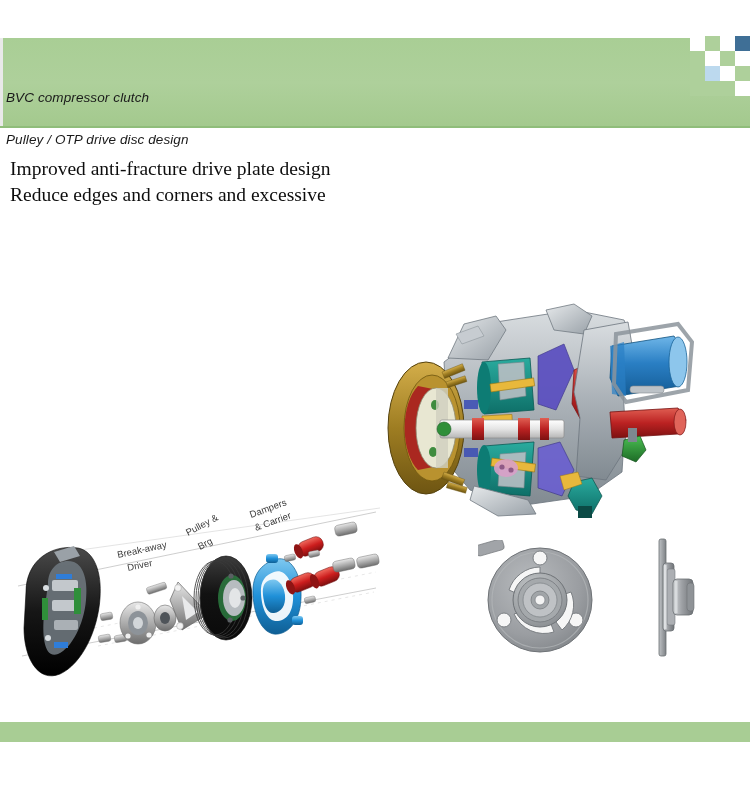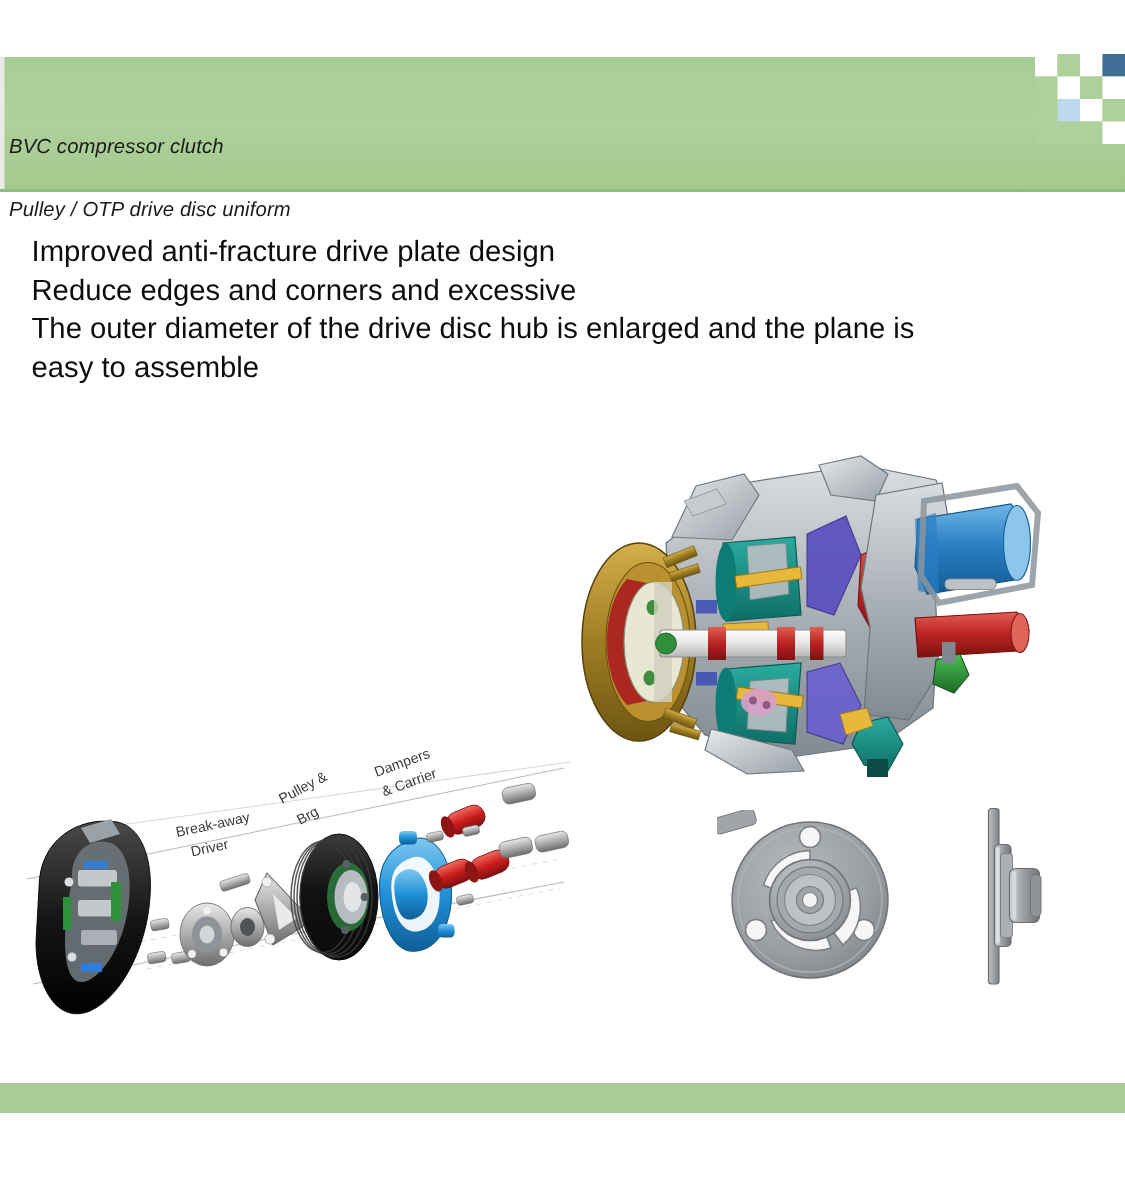--- a/index.html
+++ b/index.html
@@ -65,23 +65,24 @@
     height: 14.5px;
   }
   .sq-white { background: #ffffff; }
   .sq-green { background: #aed09b; }
   .sq-blue-dark { background: #3f6f96; }
   .sq-blue-light { background: #bcd9ee; }
 
   
   #bullet-text {
     position: absolute;
-    left: 21px;
+    left: 10px;
     top: 156px;
     width: 600px;
+    font-family: Liberation Serif, serif;
   }
   #bullet-text .txt-line {
     font-size: 19.5px;
     line-height: 25.5px;
     color: #0d0d0d;
     white-space: nowrap;
   }
   #bullet-text .txt-line.wrap { white-space: normal; }
 
   
@@ -132,21 +133,21 @@
     height: 20px;
     background: #a8cd94;
   }
 </style>
 </head>
 <body>
 
 <div id="header-band">
   <div id="header-left-edge"></div>
   <div class="header-line" id="header-title-1">BVC compressor clutch</div>
-  <div class="header-line" id="header-title-2">Pulley / OTP drive disc uniform</div>
+  <div class="header-line" id="header-title-2">Pulley / OTP drive disc design</div>
 </div>
 
 <div id="checker-decoration">
 
   <div class="sq sq-white" style="left:0px;top:0px;"></div>
   <div class="sq sq-green" style="left:15px;top:0px;"></div>
   <div class="sq sq-white" style="left:30px;top:0px;"></div>
   <div class="sq sq-blue-dark" style="left:45px;top:0px;"></div>
 
   <div class="sq sq-green" style="left:0px;top:15px;"></div>
@@ -161,21 +162,20 @@
 
   <div class="sq sq-green" style="left:0px;top:45px;"></div>
   <div class="sq sq-green" style="left:15px;top:45px;"></div>
   <div class="sq sq-green" style="left:30px;top:45px;"></div>
   <div class="sq sq-white" style="left:45px;top:45px;"></div>
 </div>
 
 <div id="bullet-text">
   <div class="txt-line">Improved anti-fracture drive plate design</div>
   <div class="txt-line">Reduce edges and corners and excessive</div>
-  <div class="txt-line wrap">The outer diameter of the drive disc hub is enlarged and the plane is easy to assemble</div>
 </div>
 
 <div class="figure" id="cutaway-figure">
 <svg viewBox="0 0 330 230" xmlns="http://www.w3.org/2000/svg">
   <defs>
     <linearGradient id="gGray" x1="0" y1="0" x2="0" y2="1">
       <stop offset="0" stop-color="#d9dde0"></stop>
           <stop offset="0.5" stop-color="#a9b0b6"></stop>
           <stop offset="1" stop-color="#818a91"></stop>
     </linearGradient>

